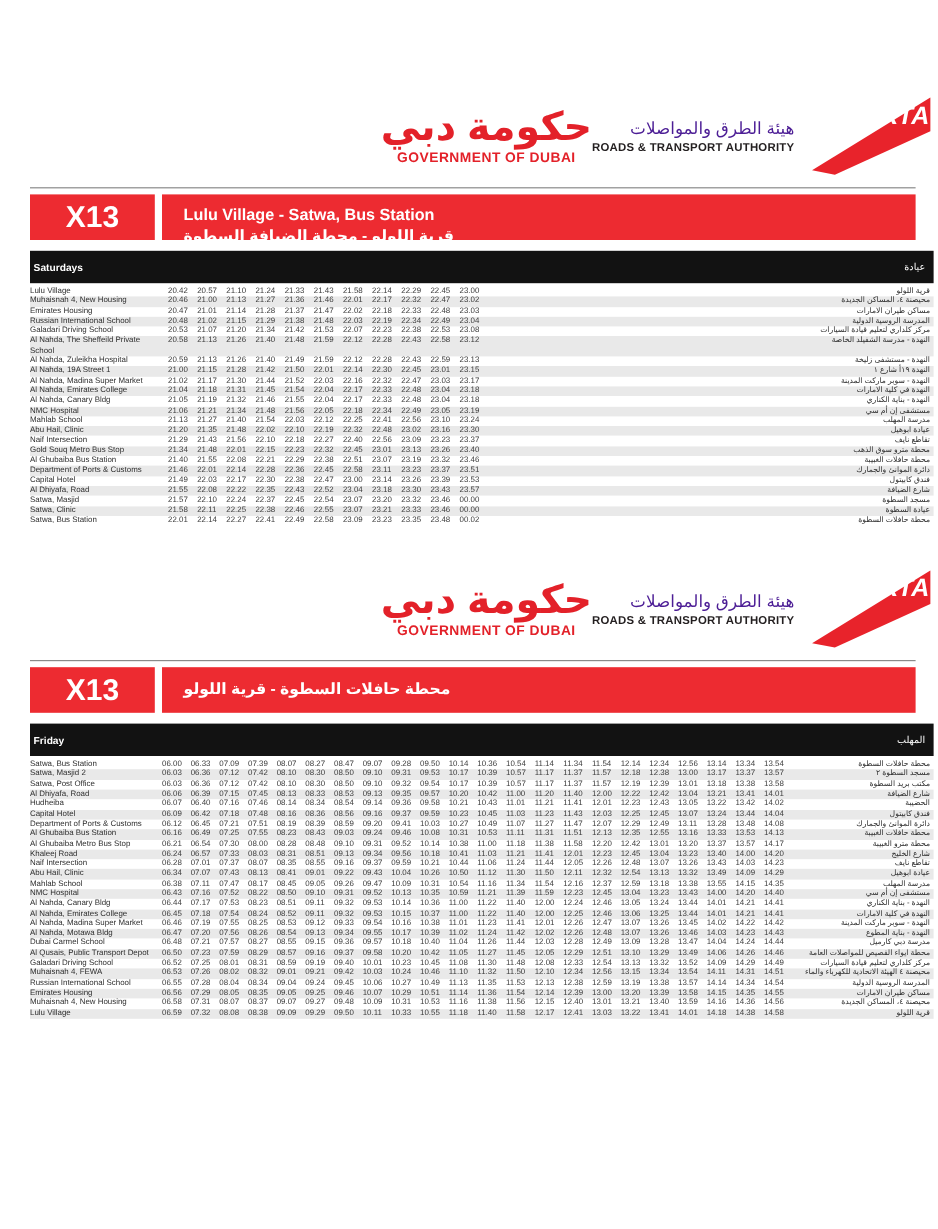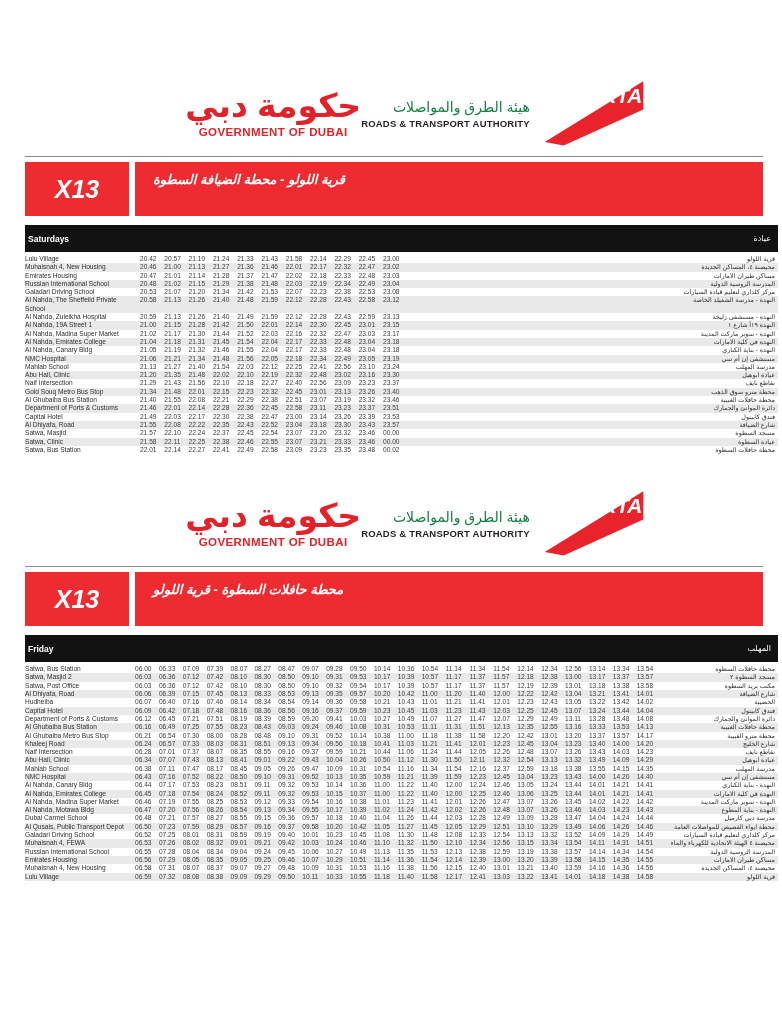--- a/index.html
+++ b/index.html
@@ -3,35 +3,35 @@
 <meta charset="utf-8">
 <style>
   * { margin:0; padding:0; box-sizing:border-box; }
   body { background:#fff; font-family:"Liberation Sans","DejaVu Sans",sans-serif; }
   .sheet { position:relative; width:782px; height:1024px; background:#fff; overflow:hidden;
            padding:0 4px 0 25px; }
   .block1 { padding-top:74px; }
   .block2 { margin-top:30px; }
 
   
-  .brand { display:flex; justify-content:center; align-items:center;
+  .brand { display:flex; justify-content:flex-end; align-items:center;
            height:78px; padding-left:28px; }
   .gov { text-align:center; color:#e32129; }
   .gov-callig { font-size:33px; font-weight:bold; line-height:34px; }
   .gov-en { font-size:11.5px; font-weight:bold; letter-spacing:.4px; margin-top:3px; }
   .rta-cluster { display:flex; align-items:center; gap:12px; }
   .rta-texts { text-align:right; }
-  .rta-ar { font-size:14px; color:#15803d; letter-spacing:1px; line-height:18px; }
+  .rta-ar { font-size:14px; color:#4c1d95; letter-spacing:1px; line-height:18px; }
   .rta-en { font-size:9.5px; font-weight:bold; color:#231f20; letter-spacing:.2px; margin-top:2px; }
   .rta-mark { width:104px; height:72px; }
 
   .rule { border:none; border-top:1.6px solid #8a8a8a; margin:4px 15px 0 0; }
 
   
-  .banner { display:flex; gap:6px; margin:5px 15px 0 0; height:54px;font-style:italic; }
+  .banner { display:flex; gap:6px; margin:5px 15px 0 0; height:38px; }
   .route-box { width:104px; background:#ed2b31; color:#fff; font-weight:bold; font-size:25px;
                display:flex; align-items:center; justify-content:center; }
   .title-box { flex:1; background:#ed2b31; color:#fff; padding:8px 0 0 18px; }
   .title-en { font-size:13.5px; font-weight:bold; line-height:17px; }
   .title-ar { font-size:13px; font-weight:bold; line-height:20px; }
 
   
   .daybar { margin-top:9px; height:27px; background:#121212; color:#fff;
             display:flex; justify-content:space-between; align-items:center;
             padding:0 7px 0 3px; font-size:8.5px; font-weight:bold; }
@@ -71,20 +71,21 @@
         <svg class="rta-mark" viewBox="0 0 115 76">
           <path d="M3 70 L112 3 L112 34 L24 74 Z" fill="#e8232b"></path>
           <text x="111" y="27" text-anchor="end" font-size="23" font-weight="bold" font-style="italic" fill="#ffffff">RTA</text>
         </svg>
       </div>
     </div>
     <hr class="rule">
     <div class="banner">
       <div class="route-box">X13</div>
       <div class="title-box">
+        <div class="title-en">Lulu Village - Satwa, Bus Station</div>
         <div class="title-ar">قرية اللولو - محطة الضيافة السطوة</div>
       </div>
     </div>
     <div class="daybar">
       <span class="en">Saturdays</span>
       <span class="ar">عيادة</span>
     </div>
     <div class="rows t1">
   <div class="row">
     <span class="stop-en">Lulu Village</span>

